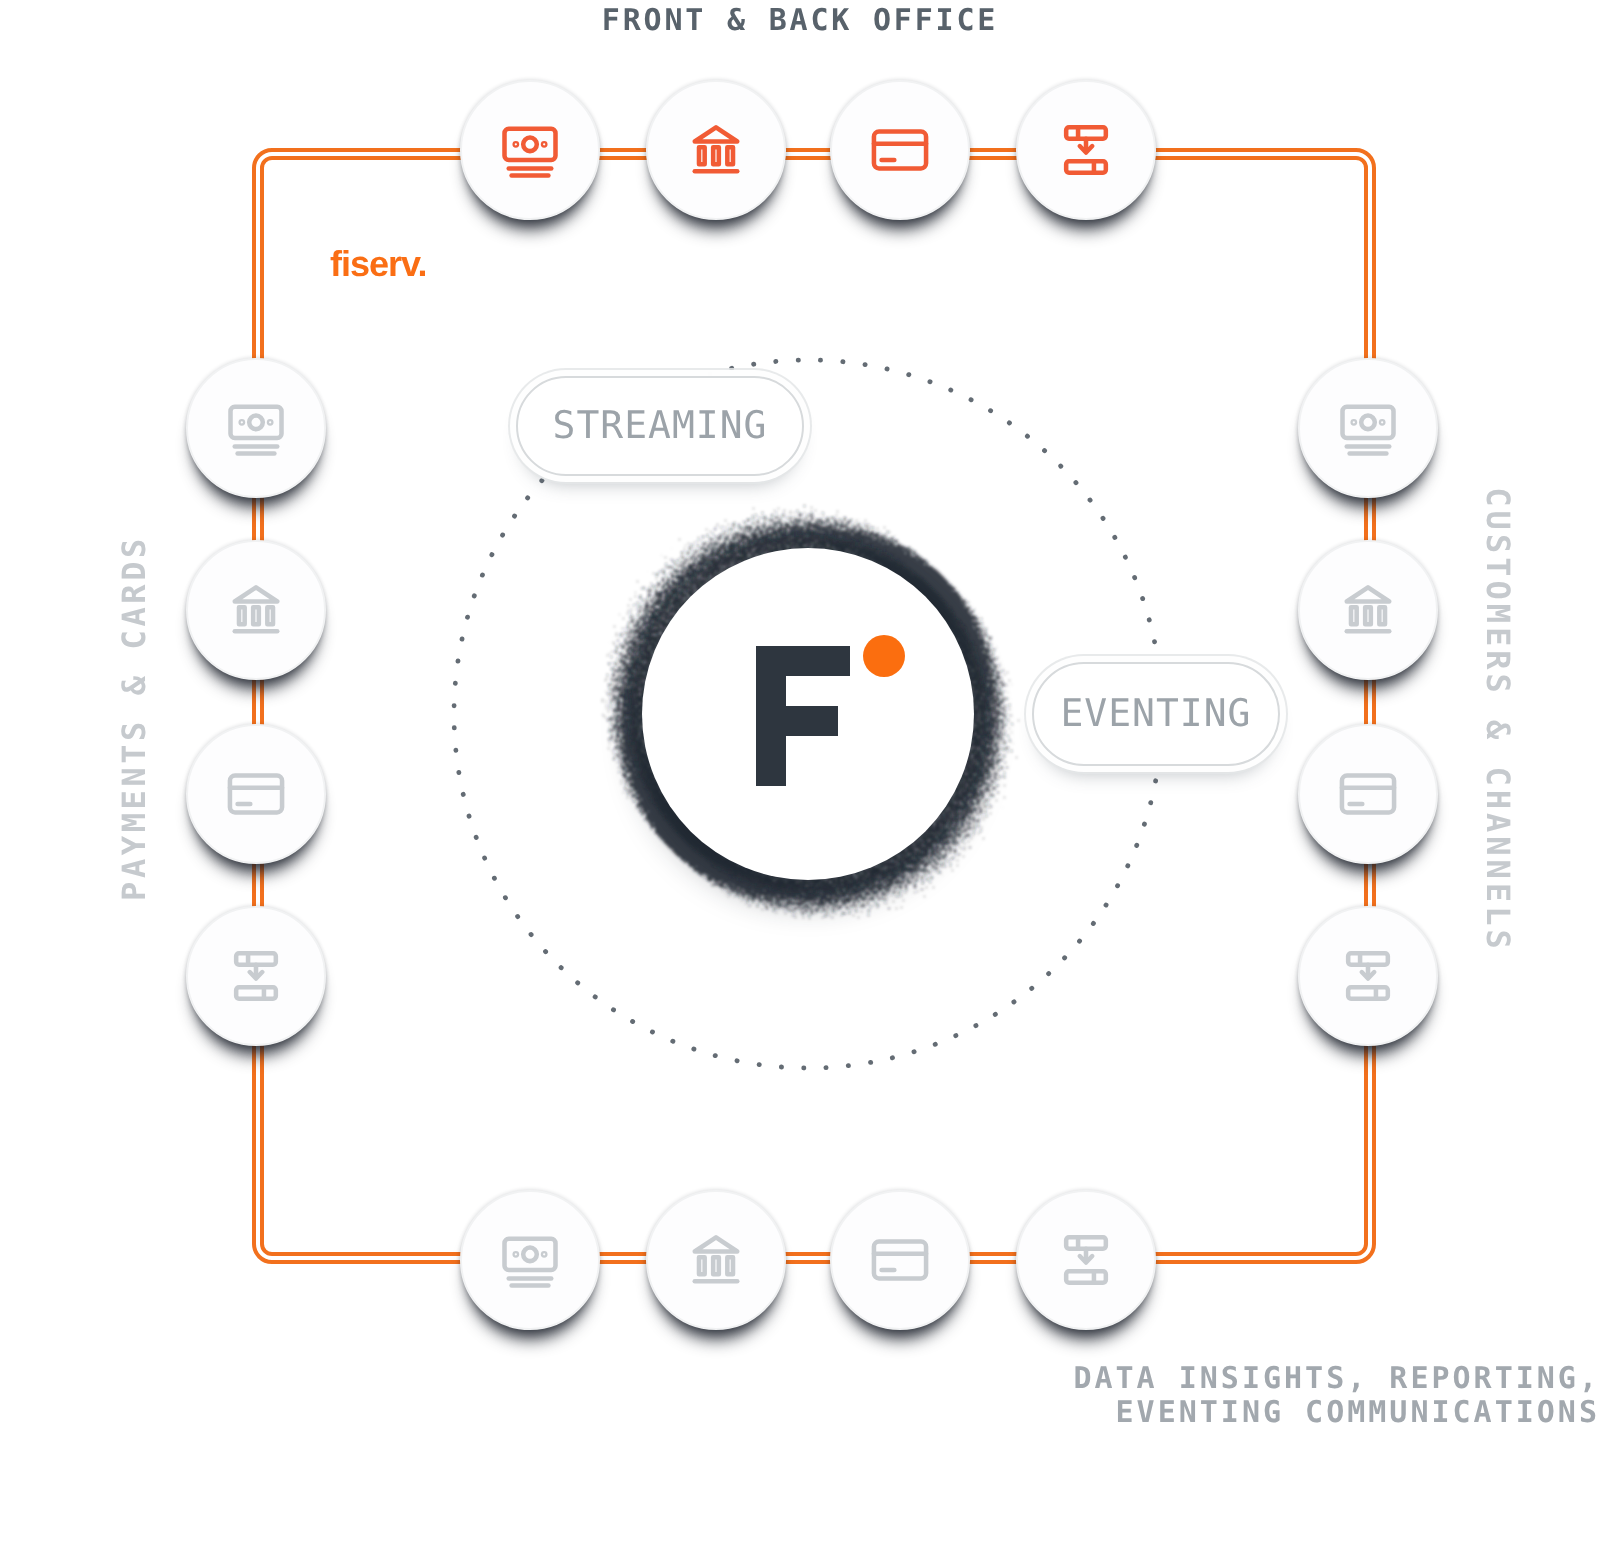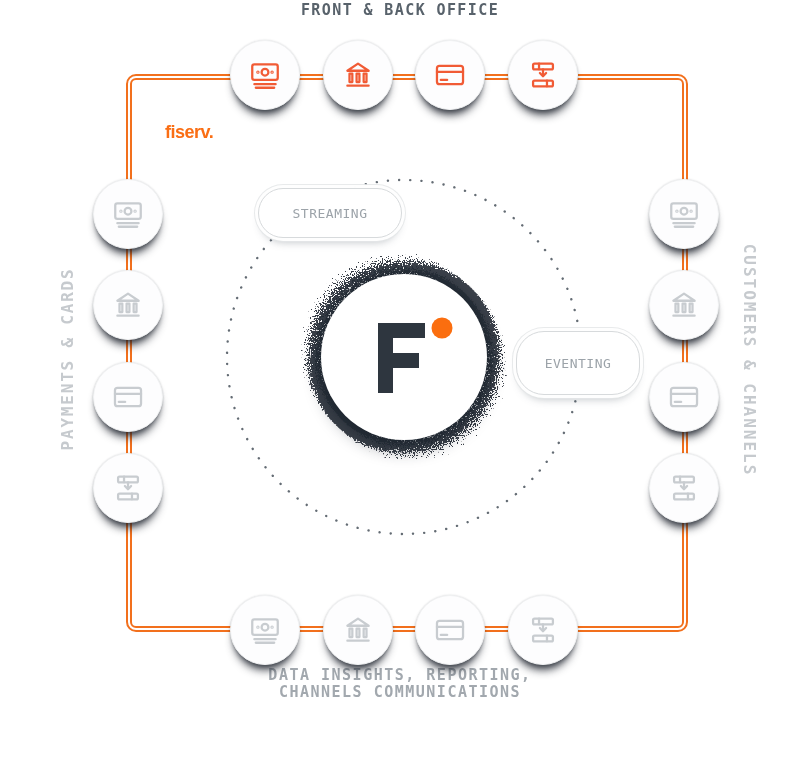--- a/index.html
+++ b/index.html
@@ -16,21 +16,21 @@
   }
   *{margin:0;padding:0;box-sizing:border-box;}
   html,body{background:#fff;}
   body{font-family:"DejaVu Sans Mono","Liberation Mono",monospace;}
   #stage{position:relative;width:800px;height:777px;margin:0 auto;background:#fff;overflow:hidden;}
 
   
   .edge-label{position:absolute;font-weight:bold;white-space:nowrap;}
   .edge-label.top{left:0;right:0;top:1px;text-align:center;font-size:15px;letter-spacing:1.4px;
     color:var(--label-top);text-shadow:1px 1px 0 rgba(255,255,255,.85);}
-  .edge-label.bottom{left:0;right:0;top:667px;text-align:center;font-size:15px;line-height:17px;
+  .edge-label.bottom{left:0;right:0;top:681px;text-align:right;font-size:15px;line-height:17px;
     letter-spacing:1.5px;color:var(--label-bottom);text-shadow:1px 1px 0 #fff,-1px -1px 0 rgba(255,255,255,.7);}
   .edge-label.left{left:67px;top:359px;transform:translate(-50%,-50%) rotate(-90deg);
     font-size:16px;letter-spacing:1.8px;color:var(--label-side);text-shadow:1px 1px 0 #fff;}
   .edge-label.right{left:749px;top:360px;transform:translate(-50%,-50%) rotate(90deg);
     font-size:16px;letter-spacing:2px;color:var(--label-side);text-shadow:1px 1px 0 #fff;}
 
   
   .wordmark{position:absolute;left:165px;top:122px;font-family:"Liberation Sans","DejaVu Sans",sans-serif;
     font-weight:bold;font-size:18px;letter-spacing:-.5px;color:var(--logo-orange);}
 
@@ -58,24 +58,24 @@
 
   
   .halo{position:absolute;left:254px;top:207px;z-index:2;pointer-events:none;}
   .hub{position:absolute;left:321px;top:274px;width:166px;height:166px;border-radius:50%;background:#fff;
     z-index:3;display:flex;align-items:center;justify-content:center;
     box-shadow:0 0 9px 2px rgba(28,34,44,.5),0 8px 16px 3px rgba(28,34,44,.4);}
 
   
   .pill{position:absolute;background:#fff;border:1px solid #D7DADC;border-radius:28px;z-index:4;
     display:flex;align-items:center;justify-content:center;
-    font-size:13px;letter-spacing:.5px;color:var(--pill-text);
+    font-size:19px;letter-spacing:.5px;color:var(--pill-text);
     box-shadow:0 0 0 3px rgba(255,255,255,.95),0 0 0 4px rgba(228,230,232,.85),0 7px 9px -3px rgba(70,80,92,.35);}
   #pill-streaming{left:258px;top:188px;width:144px;height:50px;}
-  #pill-eventing{left:516px;top:331px;width:124px;height:64px;}
+  #pill-eventing{left:516px;top:331px;width:124px;height:52px;}
   #pill-api{left:228px;top:458px;width:202px;height:54px;}
 </style>
 </head>
 <body>
 
 <svg width="0" height="0" style="position:absolute" aria-hidden="true">
   <defs>
     <symbol id="i-banknote" viewBox="0 0 24 24">
       <rect x="3" y="4.5" width="18" height="11" rx="1.5"></rect>
       <circle cx="12" cy="10" r="2.4"></circle>
@@ -107,21 +107,21 @@
   </defs>
 </svg>
 
 <div id="stage">
 
   <div class="edge-label top">FRONT &amp; BACK OFFICE</div>
   <div class="edge-label left">PAYMENTS &amp; CARDS</div>
   <div class="edge-label right">CUSTOMERS &amp; CHANNELS</div>
   <div class="edge-label bottom">
     <div>DATA INSIGHTS, REPORTING,</div>
-    <div>CHANNELS COMMUNICATIONS</div>
+    <div>EVENTING COMMUNICATIONS</div>
   </div>
 
   <div class="wordmark">fiserv.</div>
 
   <div class="loop"></div>
 
   <svg class="orbit" width="380" height="380">
     <circle cx="190" cy="190" r="177" fill="none" stroke="#49525C" stroke-width="2.4" stroke-linecap="round" stroke-dasharray="0.1 11.1" opacity="0.85"></circle>
   </svg>
 

